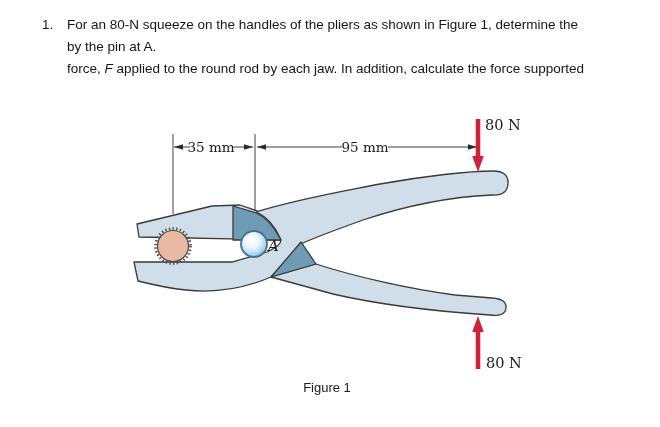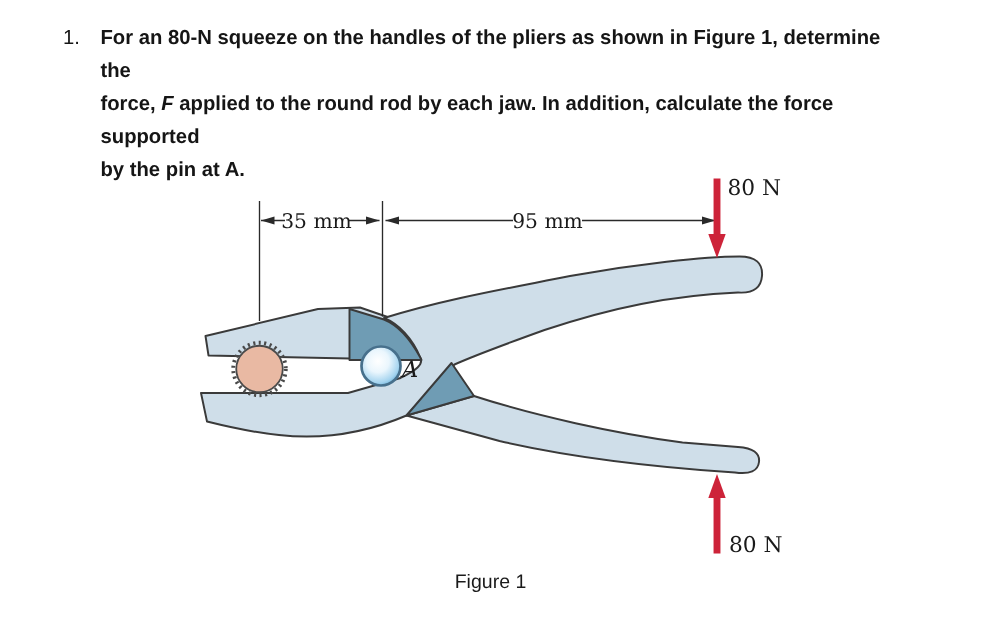--- a/index.html
+++ b/index.html
@@ -5,43 +5,43 @@
   html,body { margin:0; padding:0; background:#ffffff; }
   .page {
     position:relative; width:660px; height:427px; background:#ffffff;
     font-family:"Liberation Sans", sans-serif; overflow:hidden;
   }
   .problem {
     position:absolute; left:42px; top:14px; width:556px;
     display:flex; color:#151515; font-size:13.5px; line-height:22px;
   }
   .pnum { width:25px; flex:0 0 25px; }
-  .ptext { flex:1;font-weight:bold; }
+  .ptext { flex:1; }
   .it { font-style:italic; }
   .fig { position:absolute; left:0; top:0; }
   .outline { stroke-linejoin:round; stroke-linecap:round; stroke-width:1.3px; }
   .thin { stroke:#2a2a2a; stroke-width:0.9px; }
   .dimhead { fill:#2a2a2a; }
   .mask { fill:#ffffff; }
   .dimtext { font-family:"DejaVu Serif", serif; font-size:13.5px; fill:#1a1a1a; }
   .ftext  { font-family:"DejaVu Serif", serif; font-size:14.5px; fill:#1a1a1a; }
   .pintext{ font-family:"DejaVu Serif", serif; font-size:15px; font-style:italic; fill:#1a1a1a; }
   .captext{ font-family:"Liberation Sans", sans-serif; font-size:13px; fill:#1a1a1a; }
 </style>
 </head>
 <body>
 
 <div class="page">
 
   <div class="problem">
     <div class="pnum">1.</div>
     <div class="ptext">
       <div><span>For an 80-N squeeze on the handles of the pliers as shown in Figure 1, determine the</span></div>
+      <div><span>by the pin at A.</span></div>
       <div><span>force, </span><span class="it">F</span><span> applied to the round rod by each jaw. In addition, calculate the force supported</span></div>
-      <div><span>by the pin at A.</span></div>
     </div>
   </div>
 
   <svg class="fig" width="660" height="427" viewBox="0 0 660 427">
     <defs>
       <radialGradient id="pinG" cx="42%" cy="38%" r="68%">
         <stop offset="0" stop-color="#ffffff"></stop>
         <stop offset="0.42" stop-color="#eaf6fd"></stop>
         <stop offset="0.8" stop-color="#a5d4ef"></stop>
         <stop offset="1" stop-color="#64aed8"></stop>

